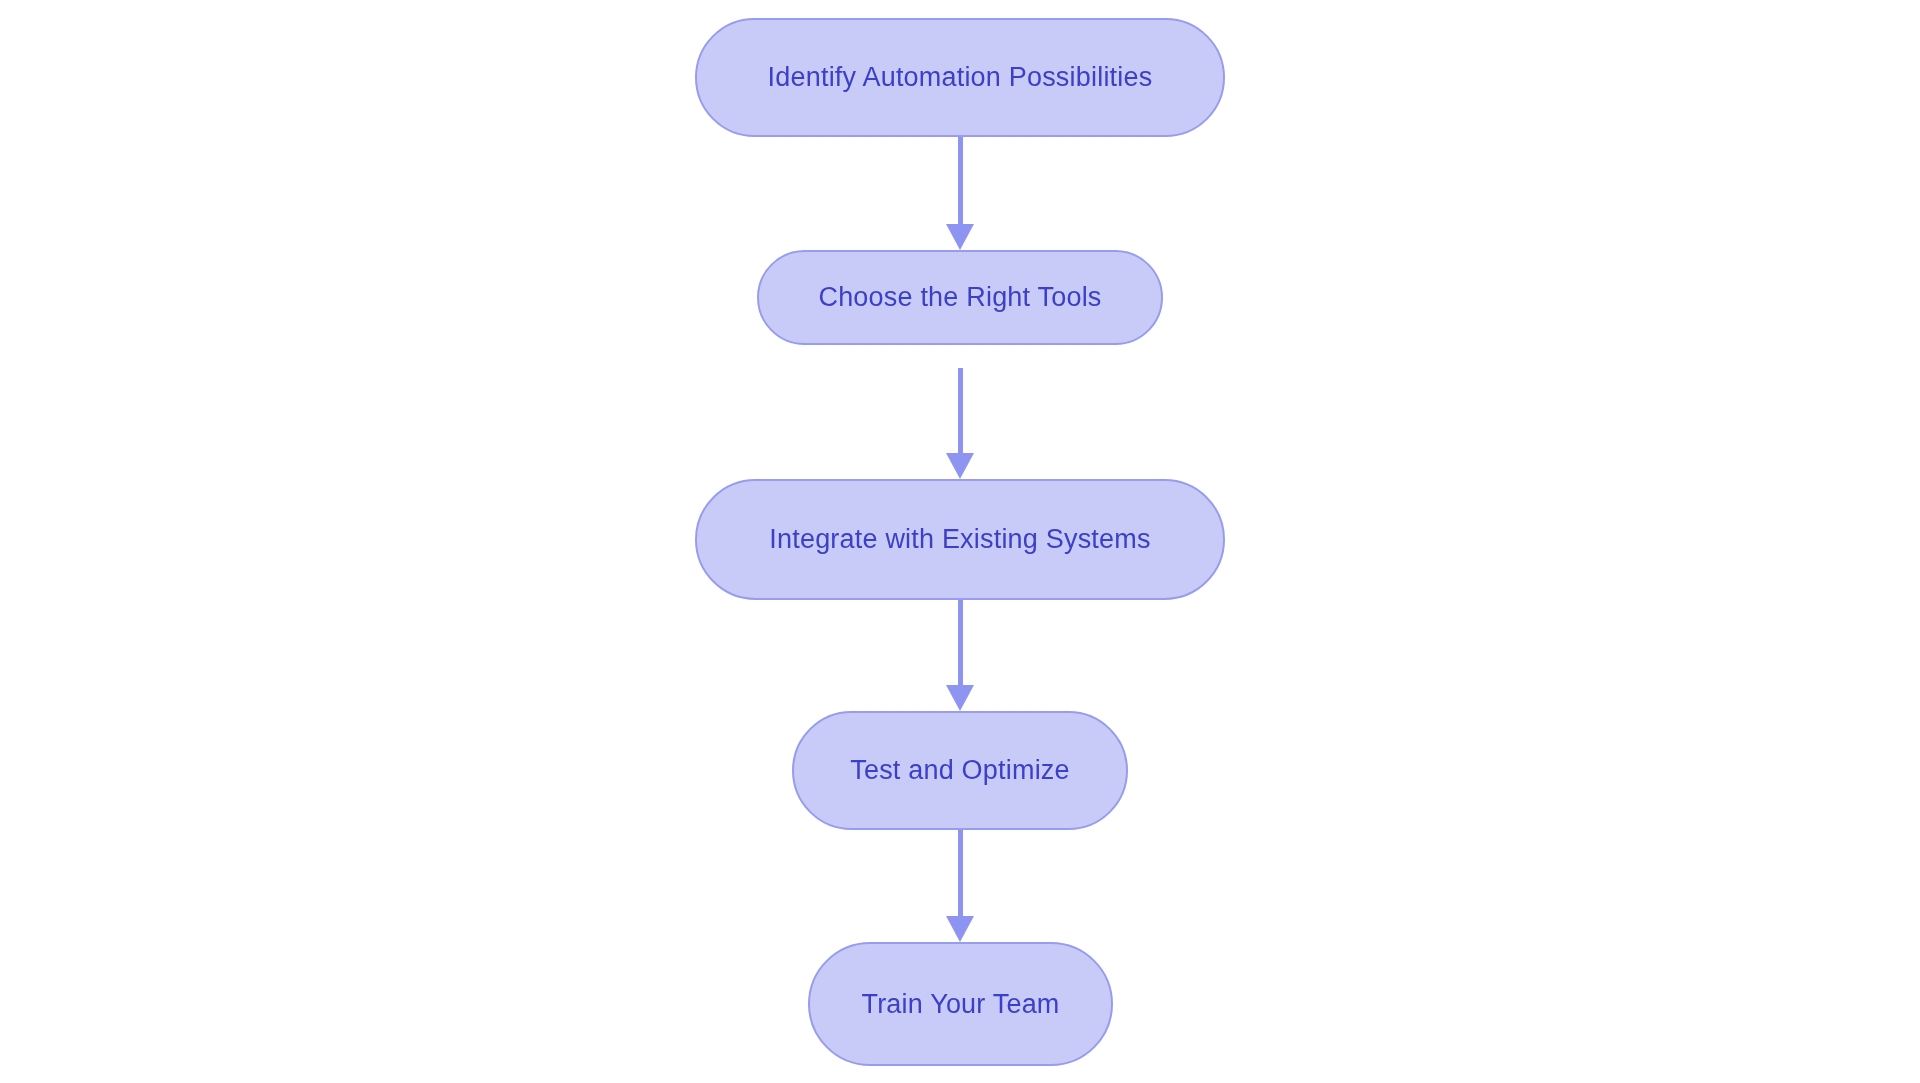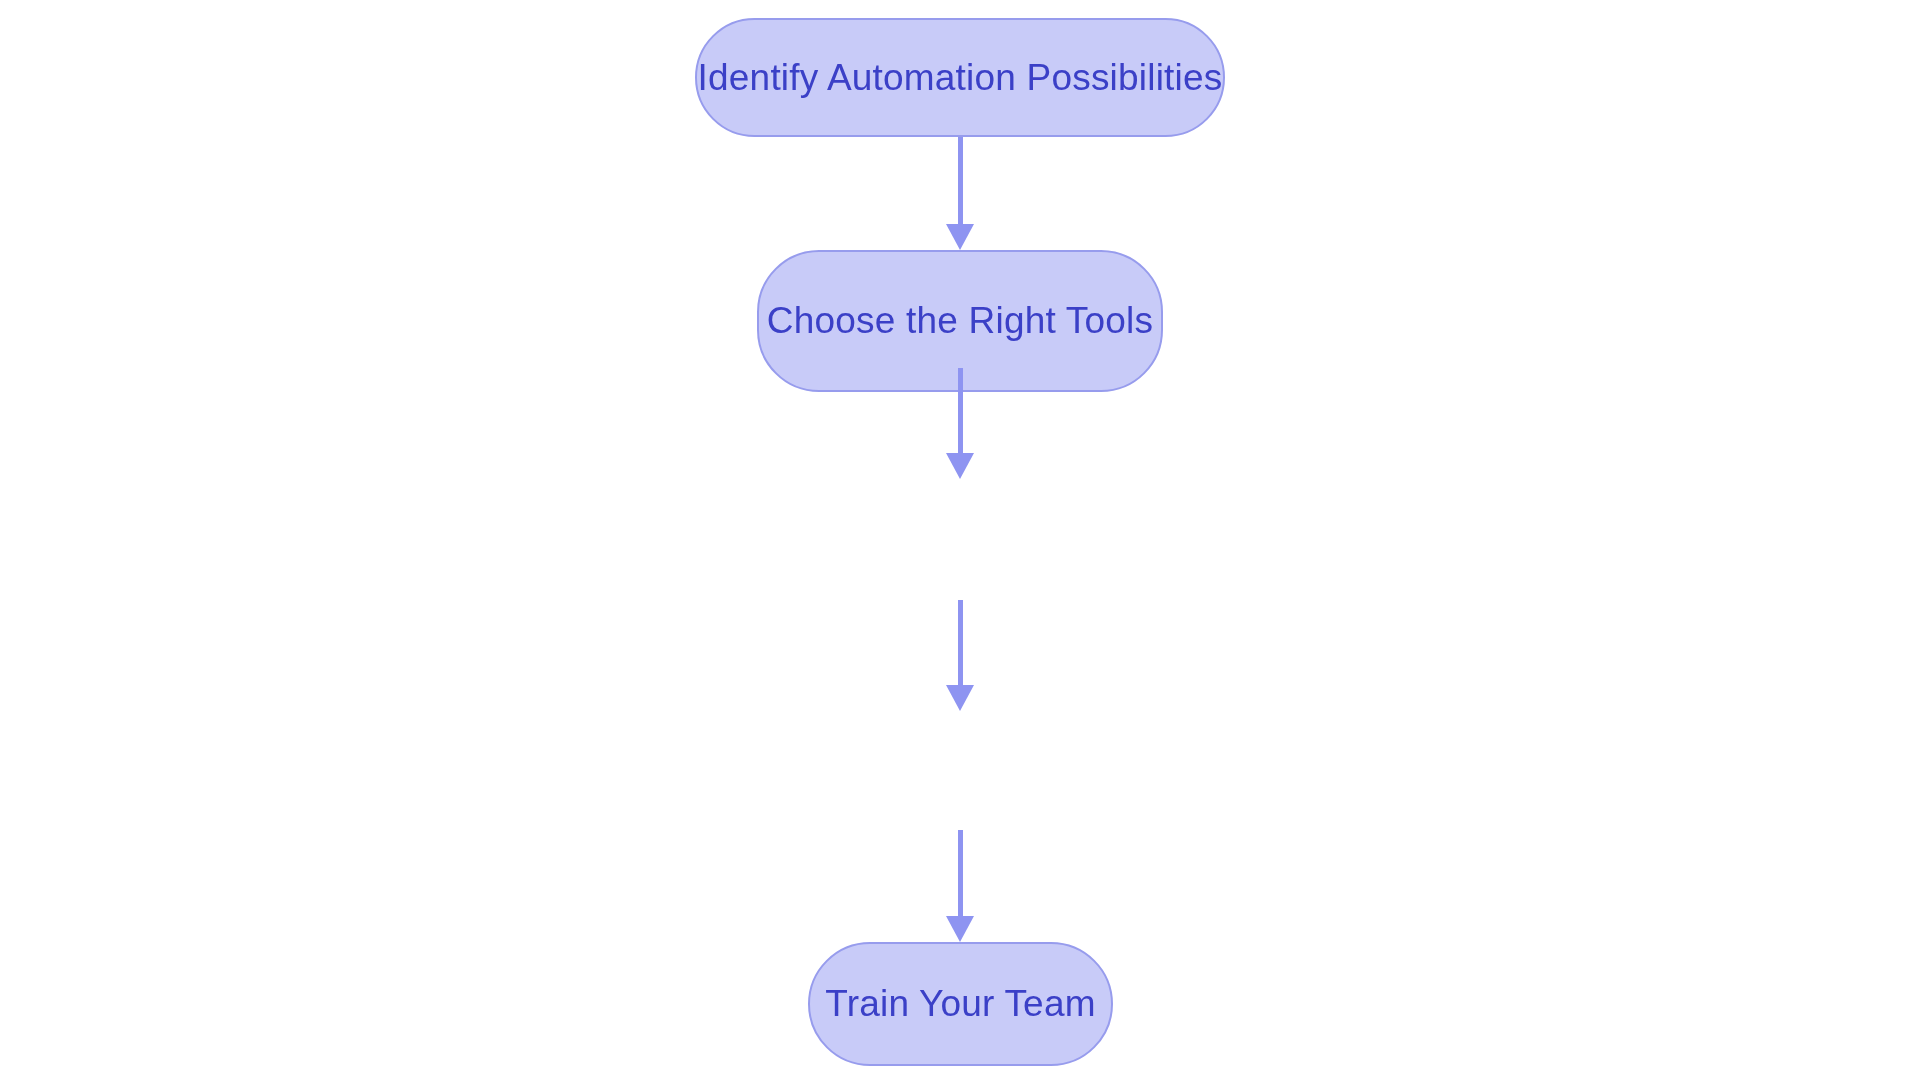--- a/index.html
+++ b/index.html
@@ -20,21 +20,21 @@
     box-sizing: border-box;
     background: #c8cbf8;
     border: 2px solid #979ced;
     border-radius: 62px;
     display: flex;
     align-items: center;
     justify-content: center;
   }
   .node-label {
     color: #3b40c7;
-    font-size: 37px;
+    font-size: 27px;
     letter-spacing: 0.2px;
     white-space: nowrap;
     text-align: center;
   }
   .connector {
     position: absolute;
     transform: translateX(-50%);
     display: flex;
     flex-direction: column;
     align-items: center;
@@ -59,35 +59,41 @@
 
   <div class="node" style="left:695px; top:18px; width:530px; height:119px;">
     <span class="node-label">Identify Automation Possibilities</span>
   </div>
 
   <div class="connector" style="left:960px; top:137px; height:113px;">
     <div class="connector-line"></div>
     <div class="connector-head"></div>
   </div>
 
-  <div class="node" style="left:757px; top:250px; width:406px; height:142px;">
+  <div class="node" style="left:757px; top:250px; width:406px; height:95px;">
     <span class="node-label">Choose the Right Tools</span>
   </div>
 
   <div class="connector" style="left:960px; top:368px; height:111px;">
     <div class="connector-line"></div>
     <div class="connector-head"></div>
   </div>
 
+  <div class="node" style="left:695px; top:479px; width:530px; height:121px;">
+    <span class="node-label">Integrate with Existing Systems</span>
+  </div>
 
   <div class="connector" style="left:960px; top:600px; height:111px;">
     <div class="connector-line"></div>
     <div class="connector-head"></div>
   </div>
 
+  <div class="node" style="left:792px; top:711px; width:336px; height:119px;">
+    <span class="node-label">Test and Optimize</span>
+  </div>
 
   <div class="connector" style="left:960px; top:830px; height:112px;">
     <div class="connector-line"></div>
     <div class="connector-head"></div>
   </div>
 
   <div class="node" style="left:808px; top:942px; width:305px; height:124px;">
     <span class="node-label">Train Your Team</span>
   </div>
 

